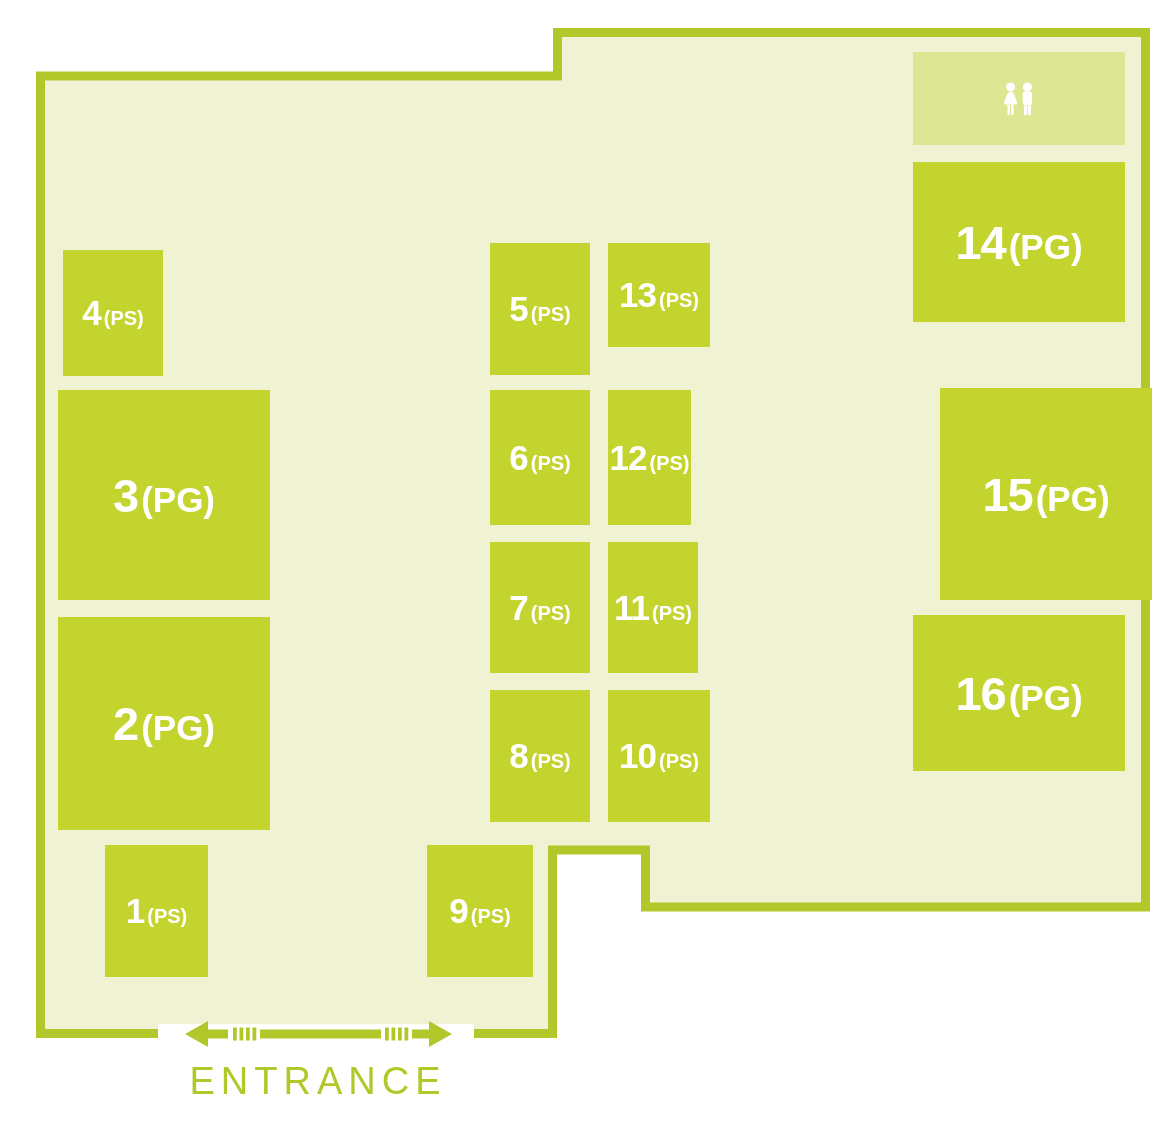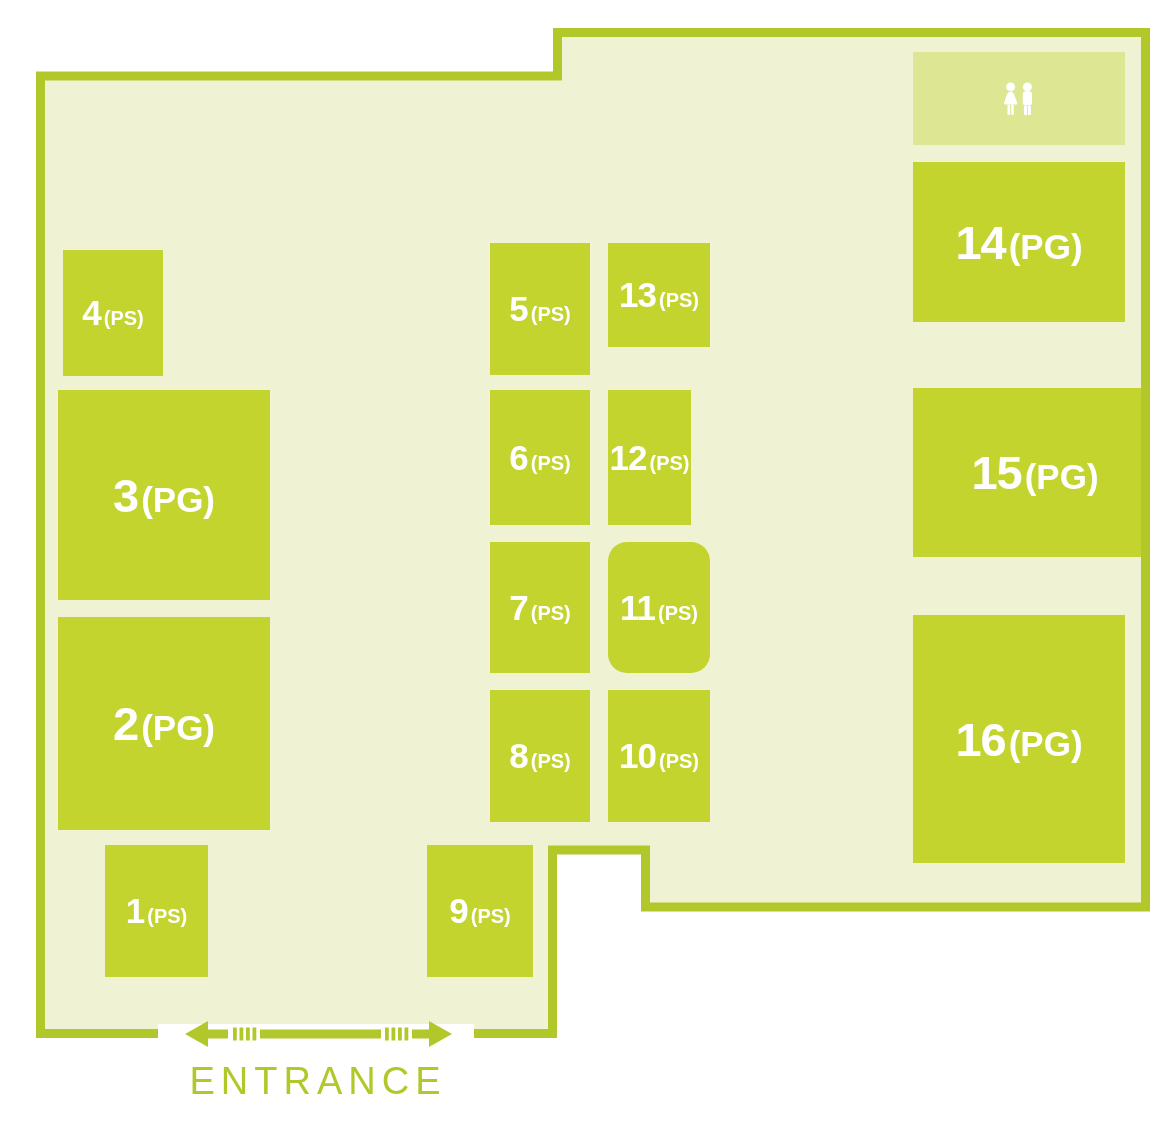--- a/index.html
+++ b/index.html
@@ -138,21 +138,21 @@
         <span class="num">9</span>
         <span class="suffix">(PS)</span>
       </span>
     </div>
       <div class="booth small" style="left: 608px; top: 690px; width: 102px; height: 132px;">
       <span class="lbl">
         <span class="num">10</span>
         <span class="suffix">(PS)</span>
       </span>
     </div>
-      <div class="booth small" style="left: 608px; top: 542px; width: 102px; height: 131px; border-radius: 19px;">
+      <div class="booth small" style="left: 608px; top: 542px; width: 90px; height: 131px;">
       <span class="lbl">
         <span class="num">11</span>
         <span class="suffix">(PS)</span>
       </span>
     </div>
       <div class="booth small" style="left: 608px; top: 390px; width: 83px; height: 135px;">
       <span class="lbl">
         <span class="num">12</span>
         <span class="suffix">(PS)</span>
       </span>
@@ -162,27 +162,27 @@
         <span class="num">13</span>
         <span class="suffix">(PS)</span>
       </span>
     </div>
       <div class="booth large" style="left: 913px; top: 162px; width: 212px; height: 160px;">
       <span class="lbl">
         <span class="num">14</span>
         <span class="suffix">(PG)</span>
       </span>
     </div>
-      <div class="booth large" style="left: 913px; top: 388px; width: 212px; height: 169px; padding-left: 16px;">
+      <div class="booth large" style="left: 940px; top: 388px; width: 212px; height: 212px;">
       <span class="lbl">
         <span class="num">15</span>
         <span class="suffix">(PG)</span>
       </span>
     </div>
-      <div class="booth large" style="left: 913px; top: 615px; width: 212px; height: 248px;">
+      <div class="booth large" style="left: 913px; top: 615px; width: 212px; height: 156px;">
       <span class="lbl">
         <span class="num">16</span>
         <span class="suffix">(PG)</span>
       </span>
     </div>
     </div>
 
   <div class="entrance-label" style="left:318px;top:1060px;">ENTRANCE</div>
 
 </div>

